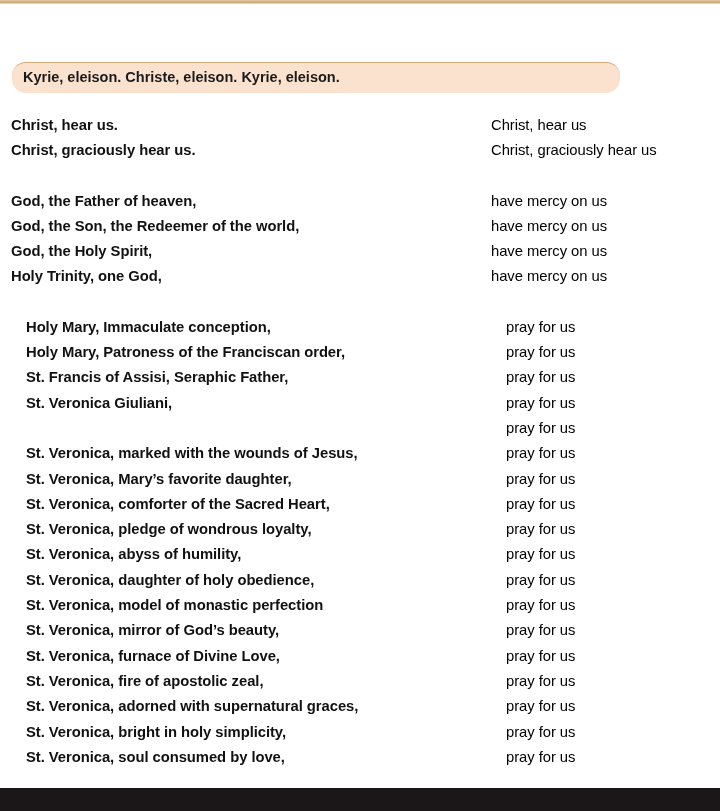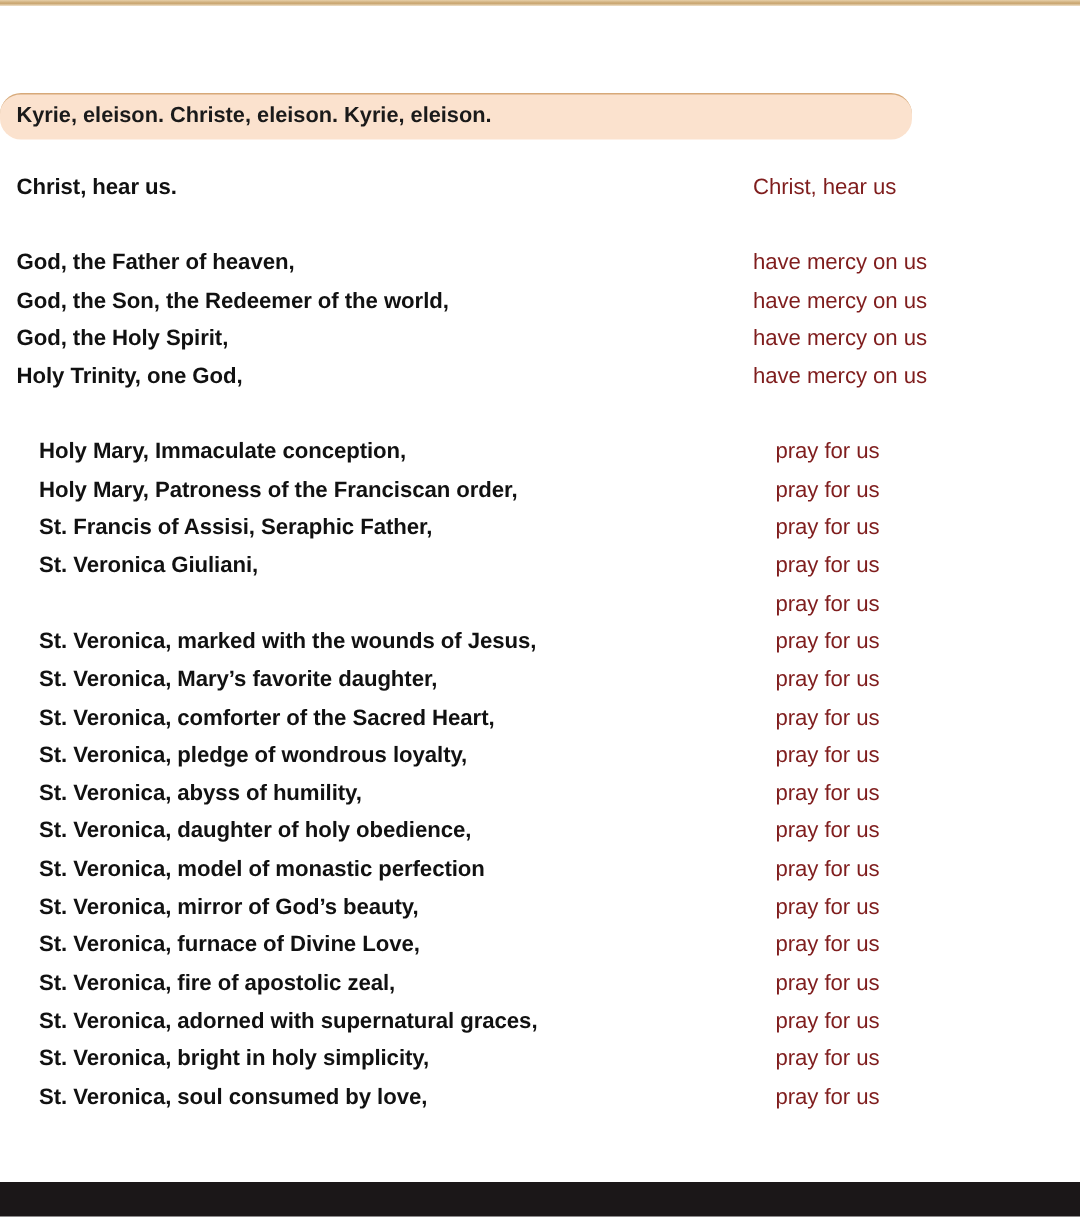--- a/index.html
+++ b/index.html
@@ -42,21 +42,21 @@
     font-weight: bold;
     letter-spacing: -0.1px;
     color: #1a1a1a;
     white-space: nowrap;
   }
 
   
   .kyrie-band {
     position: absolute;
     top: 62px;
-    left: 0;
+    left: 12px;
     width: 608px;
     height: 31px;
     background: #fbe2ce;
     border-top: 1.5px solid #d7a979;
     border-radius: 14px;
   }
 
   .kyrie-text {
     position: absolute;
     top: 6px;
@@ -92,25 +92,25 @@
     left: 11px;
     top: 0;
     font-size: 14.8px;
     font-weight: bold;
     color: #111111;
     letter-spacing: -0.05px;
   }
 
   .response {
     position: absolute;
-    left: 502px;
+    left: 491px;
     top: 0;
     font-size: 14.8px;
     font-weight: normal;
-    color: #7f1d1d;
+    color: #000000;
     letter-spacing: -0.05px;
   }
 
   
   .watermark-bar {
     position: absolute;
     left: 0;
     bottom: 0;
     width: 720px;
     height: 23px;
@@ -176,20 +176,24 @@
   <div class="kyrie-band">
     <div class="kyrie-text">Kyrie, eleison. Christe, eleison. Kyrie, eleison.</div>
   </div>
 
   <div class="litany-body">
       <div class="block">
         <div class="row">
           <span class="invocation">Christ, hear us.</span>
           <span class="response">Christ, hear us</span>
         </div>
+        <div class="row">
+          <span class="invocation">Christ, graciously hear us.</span>
+          <span class="response">Christ, graciously hear us</span>
+        </div>
       </div>
       <div class="block">
         <div class="row">
           <span class="invocation">God, the Father of heaven,</span>
           <span class="response">have mercy on us</span>
         </div>
         <div class="row">
           <span class="invocation">God, the Son, the Redeemer of the world,</span>
           <span class="response">have mercy on us</span>
         </div>

